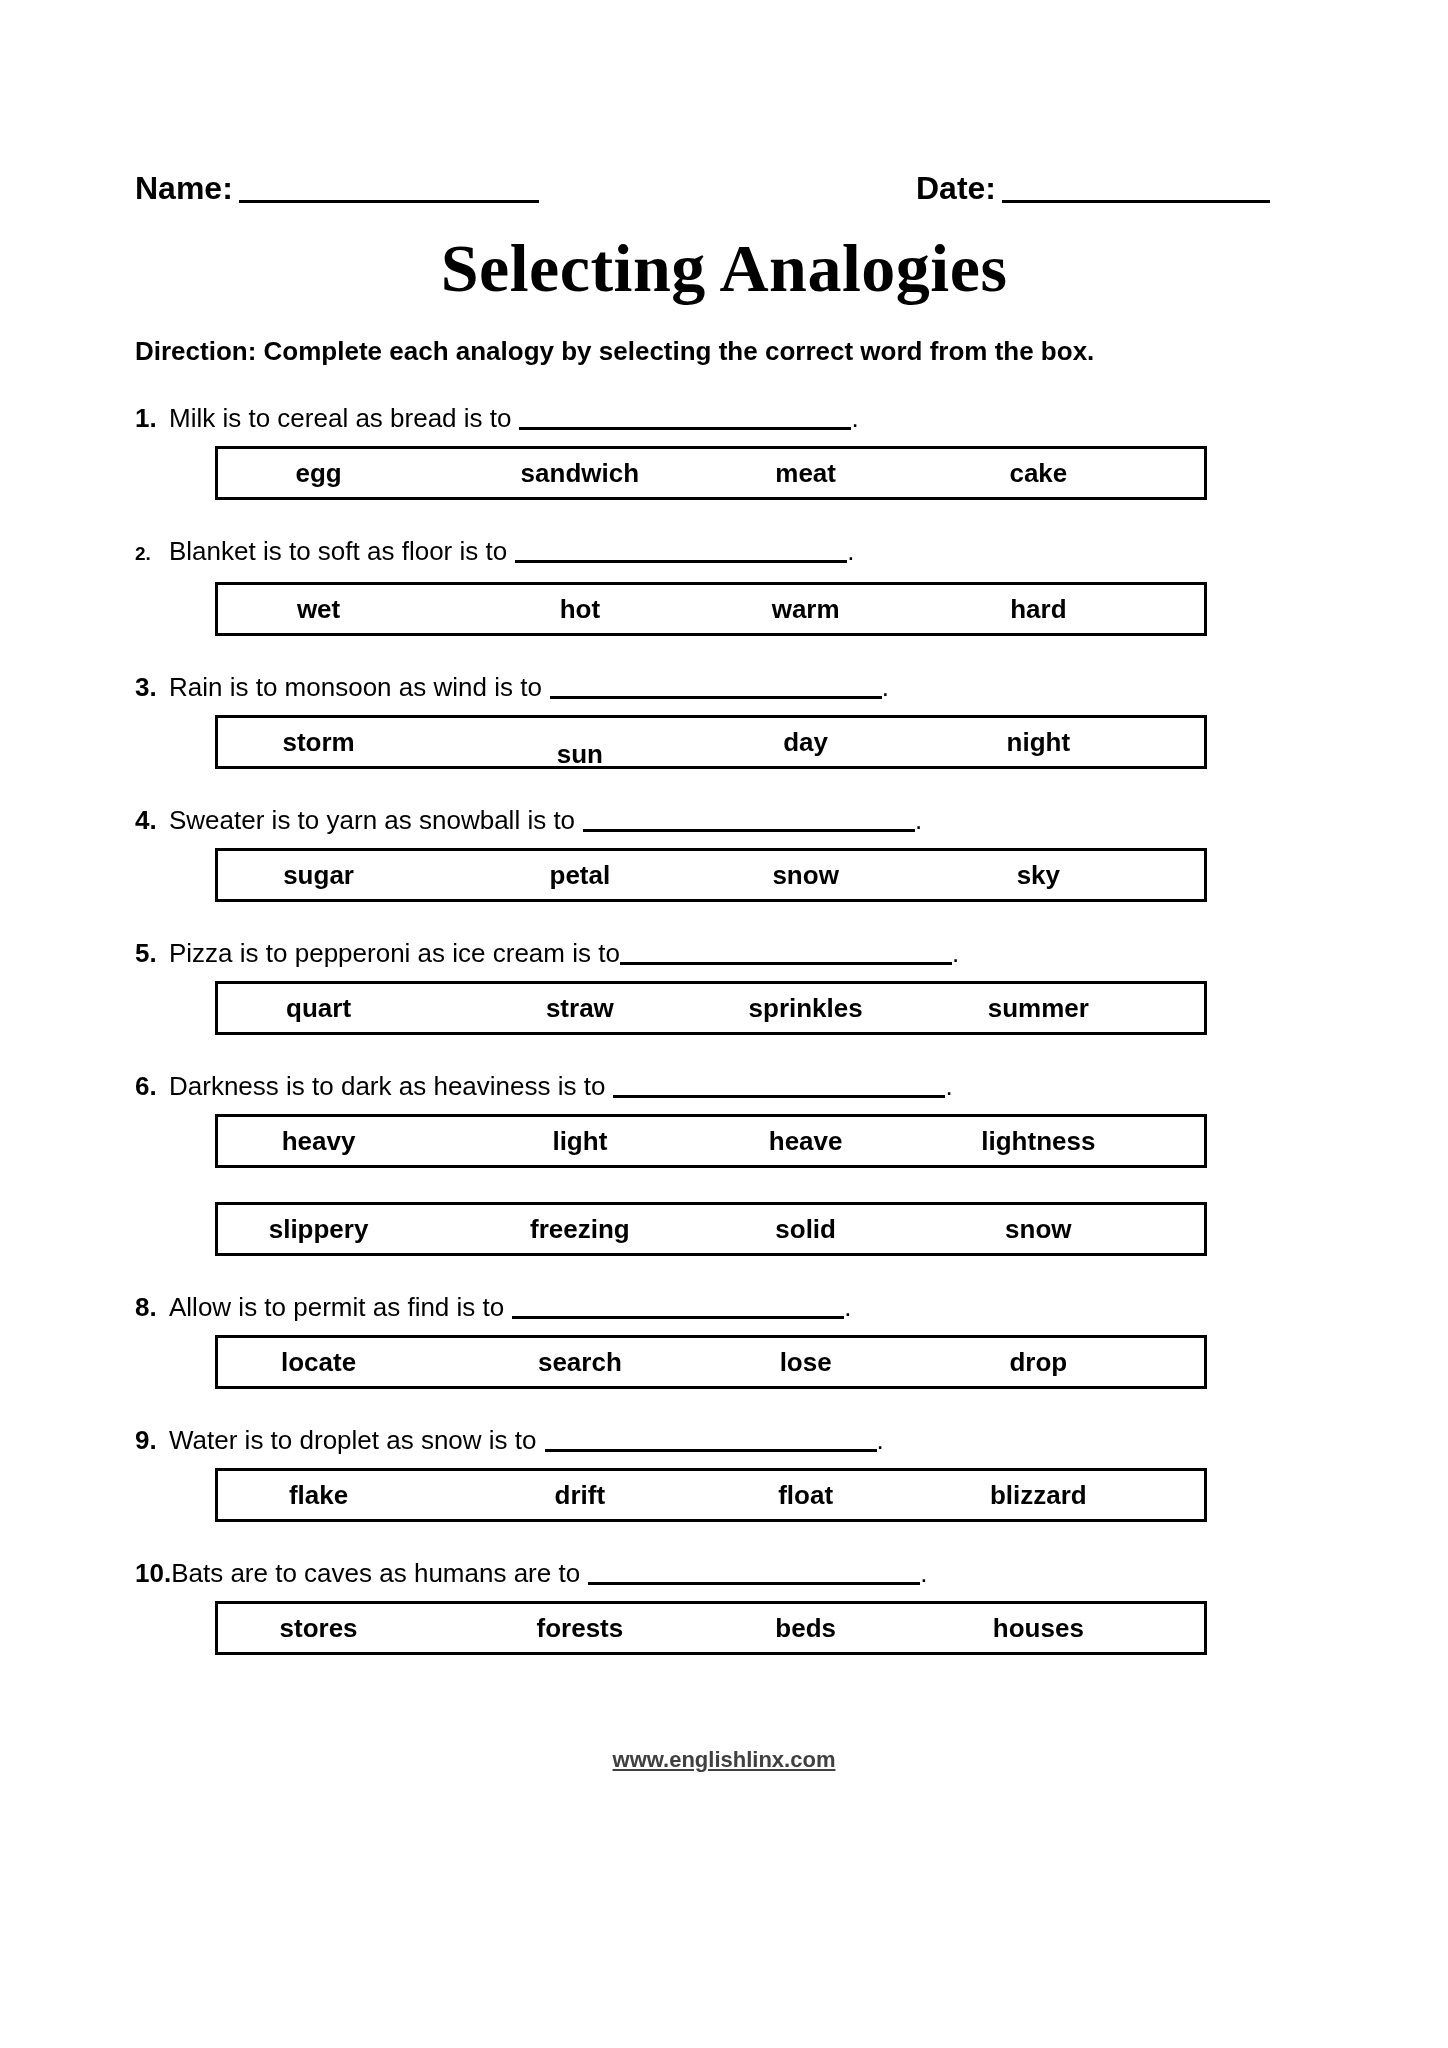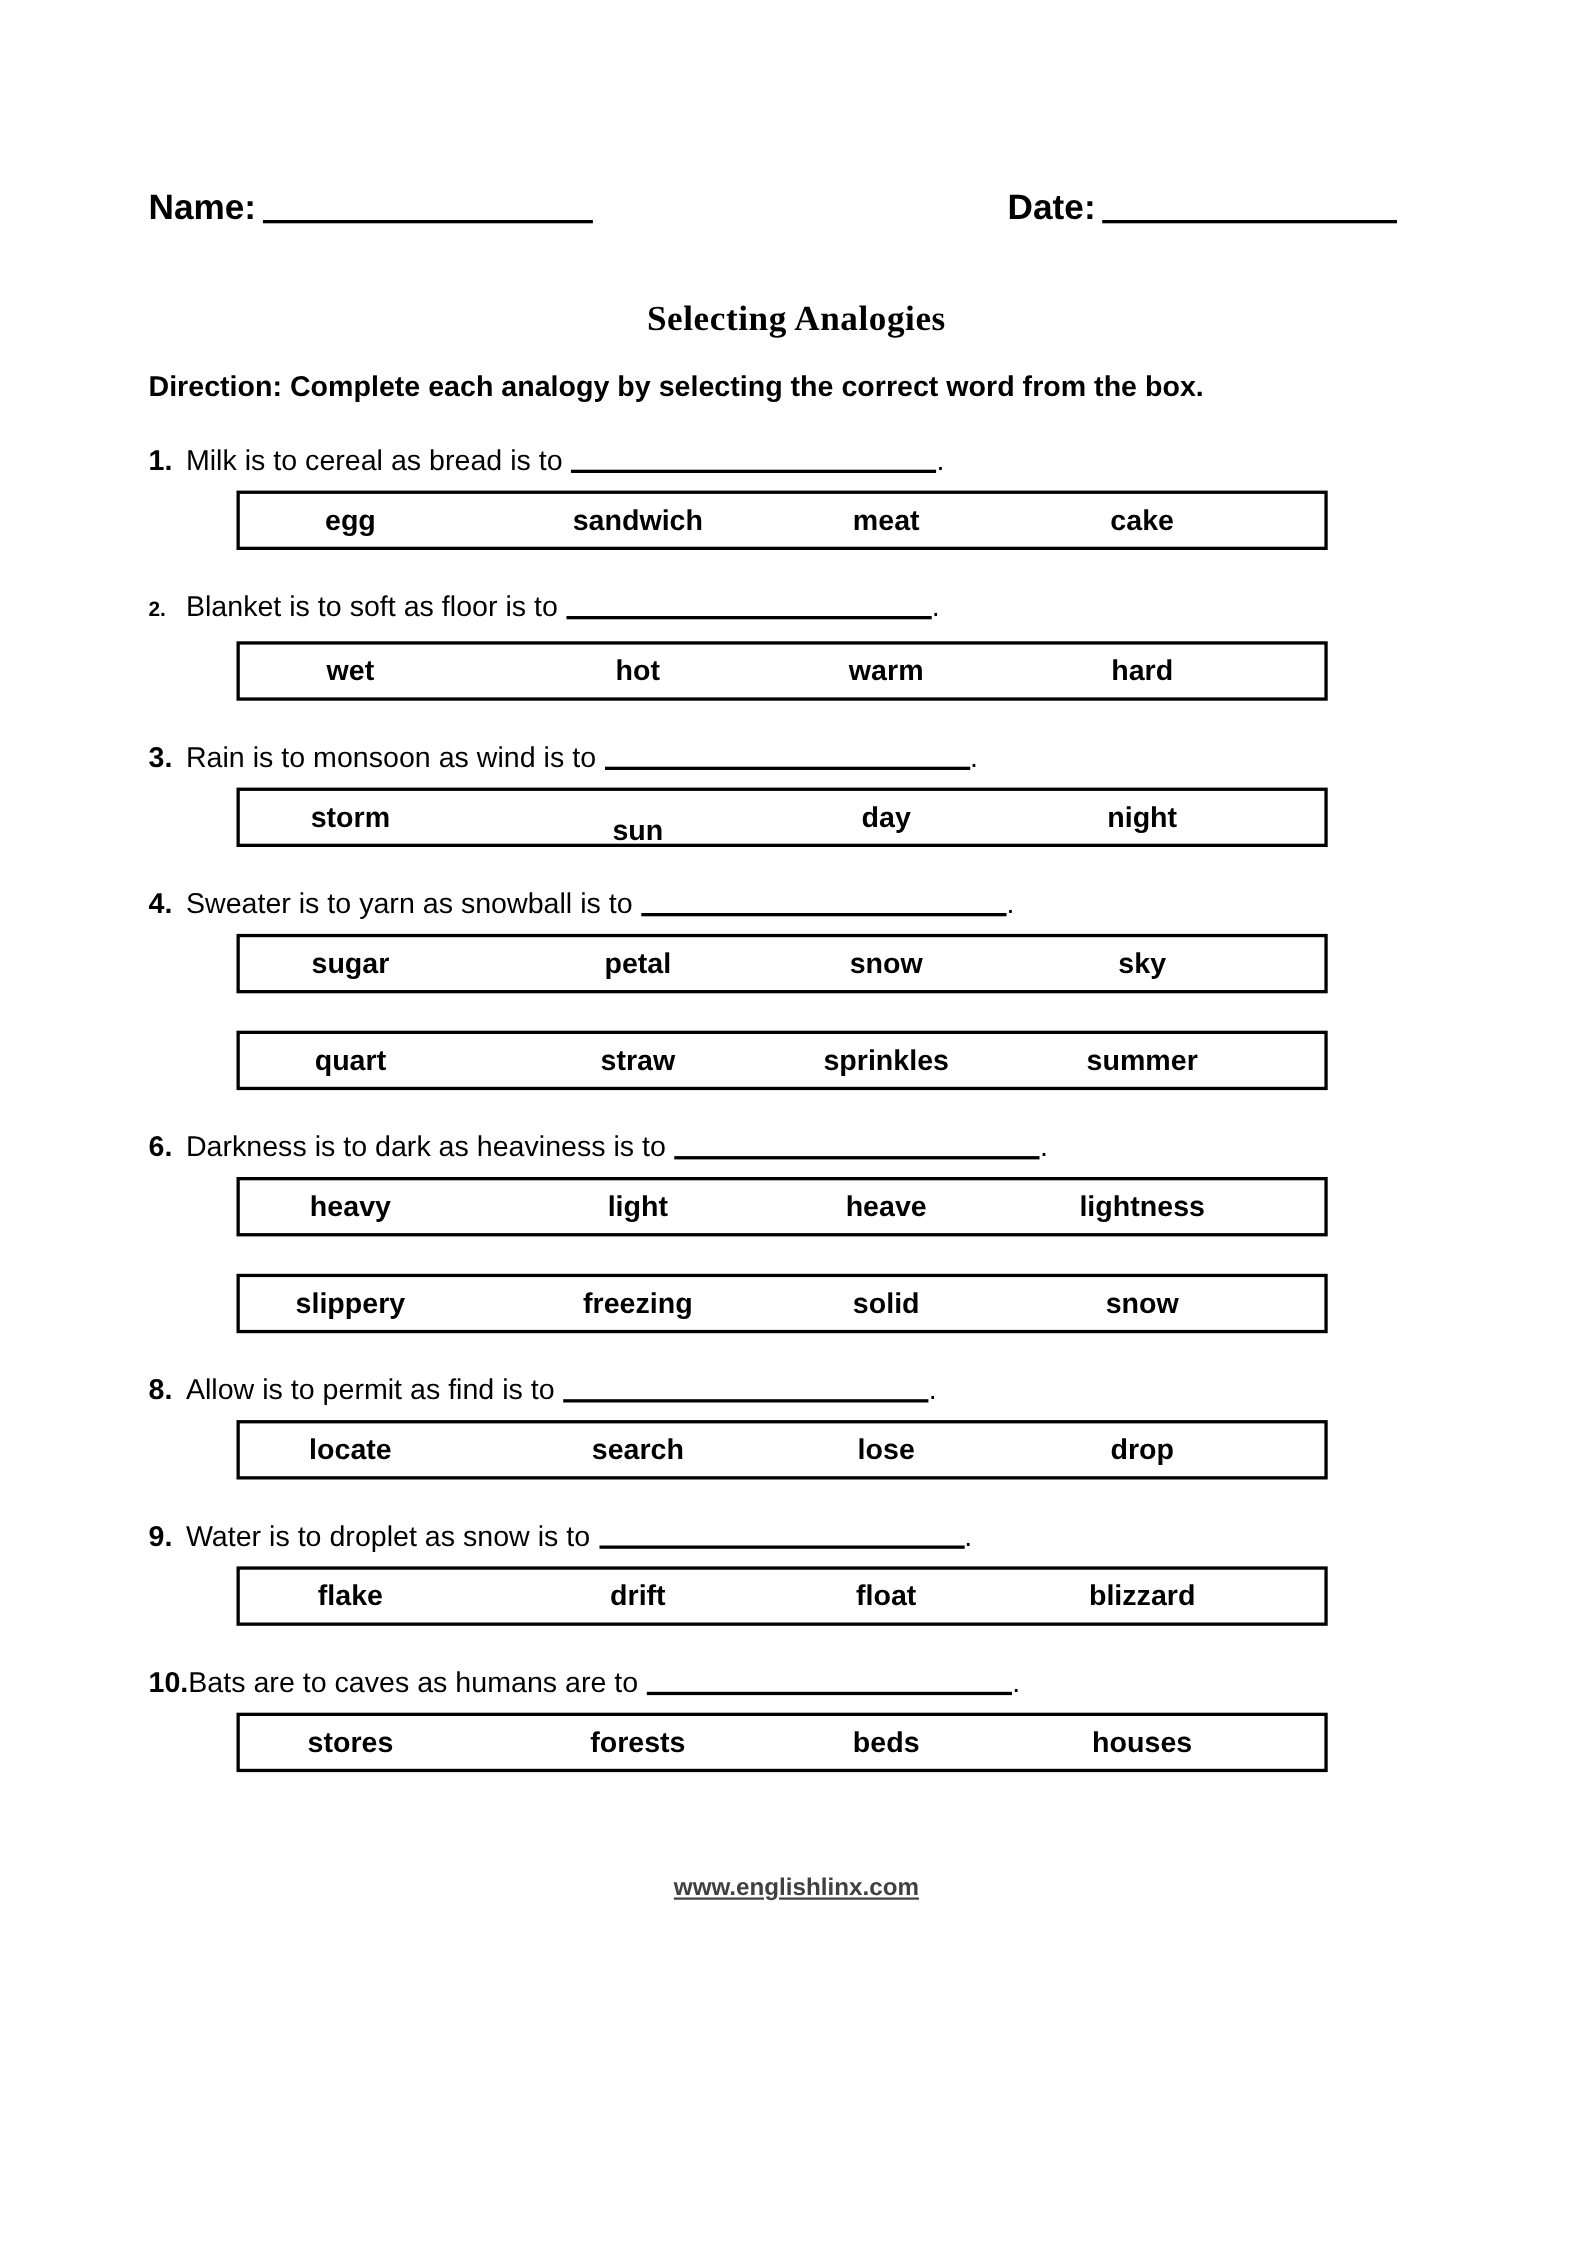--- a/index.html
+++ b/index.html
@@ -26,24 +26,24 @@
     border-bottom: 3px solid #000;
     position: relative;
     top: 4px;
     margin-left: 6px;
   }
   .name-line { width: 300px; }
   .date-line { width: 268px; }
 
   
   .title {
-    margin-top: 64px;
+    margin-top: 22px;
     text-align: center;
     font-family: "Liberation Serif", serif;
-    font-size: 32px;
+    font-size: 68px;
     font-weight: 700;
     letter-spacing: 0.5px;
   }
   .direction {
     margin: 28px 0 0 135px;
     font-size: 26px;
     font-weight: bold;
   }
 
   
@@ -158,20 +158,23 @@
     </div>
     <div class="choice-box">
           <span class="choice" style="left: 10.2%;">sugar</span>
           <span class="choice" style="left: 36.7%;">petal</span>
           <span class="choice" style="left: 59.6%;">snow</span>
           <span class="choice" style="left: 83.2%;">sky</span>
         </div>
   </div>
 
   <div class="question no-gap">
+    <div class="q-line">
+      <span class="q-number">5.</span><span class="q-text">Pizza is to pepperoni as ice cream is to</span><span class="q-blank"></span><span class="q-suffix">.</span>
+    </div>
     <div class="choice-box">
           <span class="choice" style="left: 10.2%;">quart</span>
           <span class="choice" style="left: 36.7%;">straw</span>
           <span class="choice" style="left: 59.6%;">sprinkles</span>
           <span class="choice" style="left: 83.2%;">summer</span>
         </div>
   </div>
 
   <div class="question">
     <div class="q-line">

